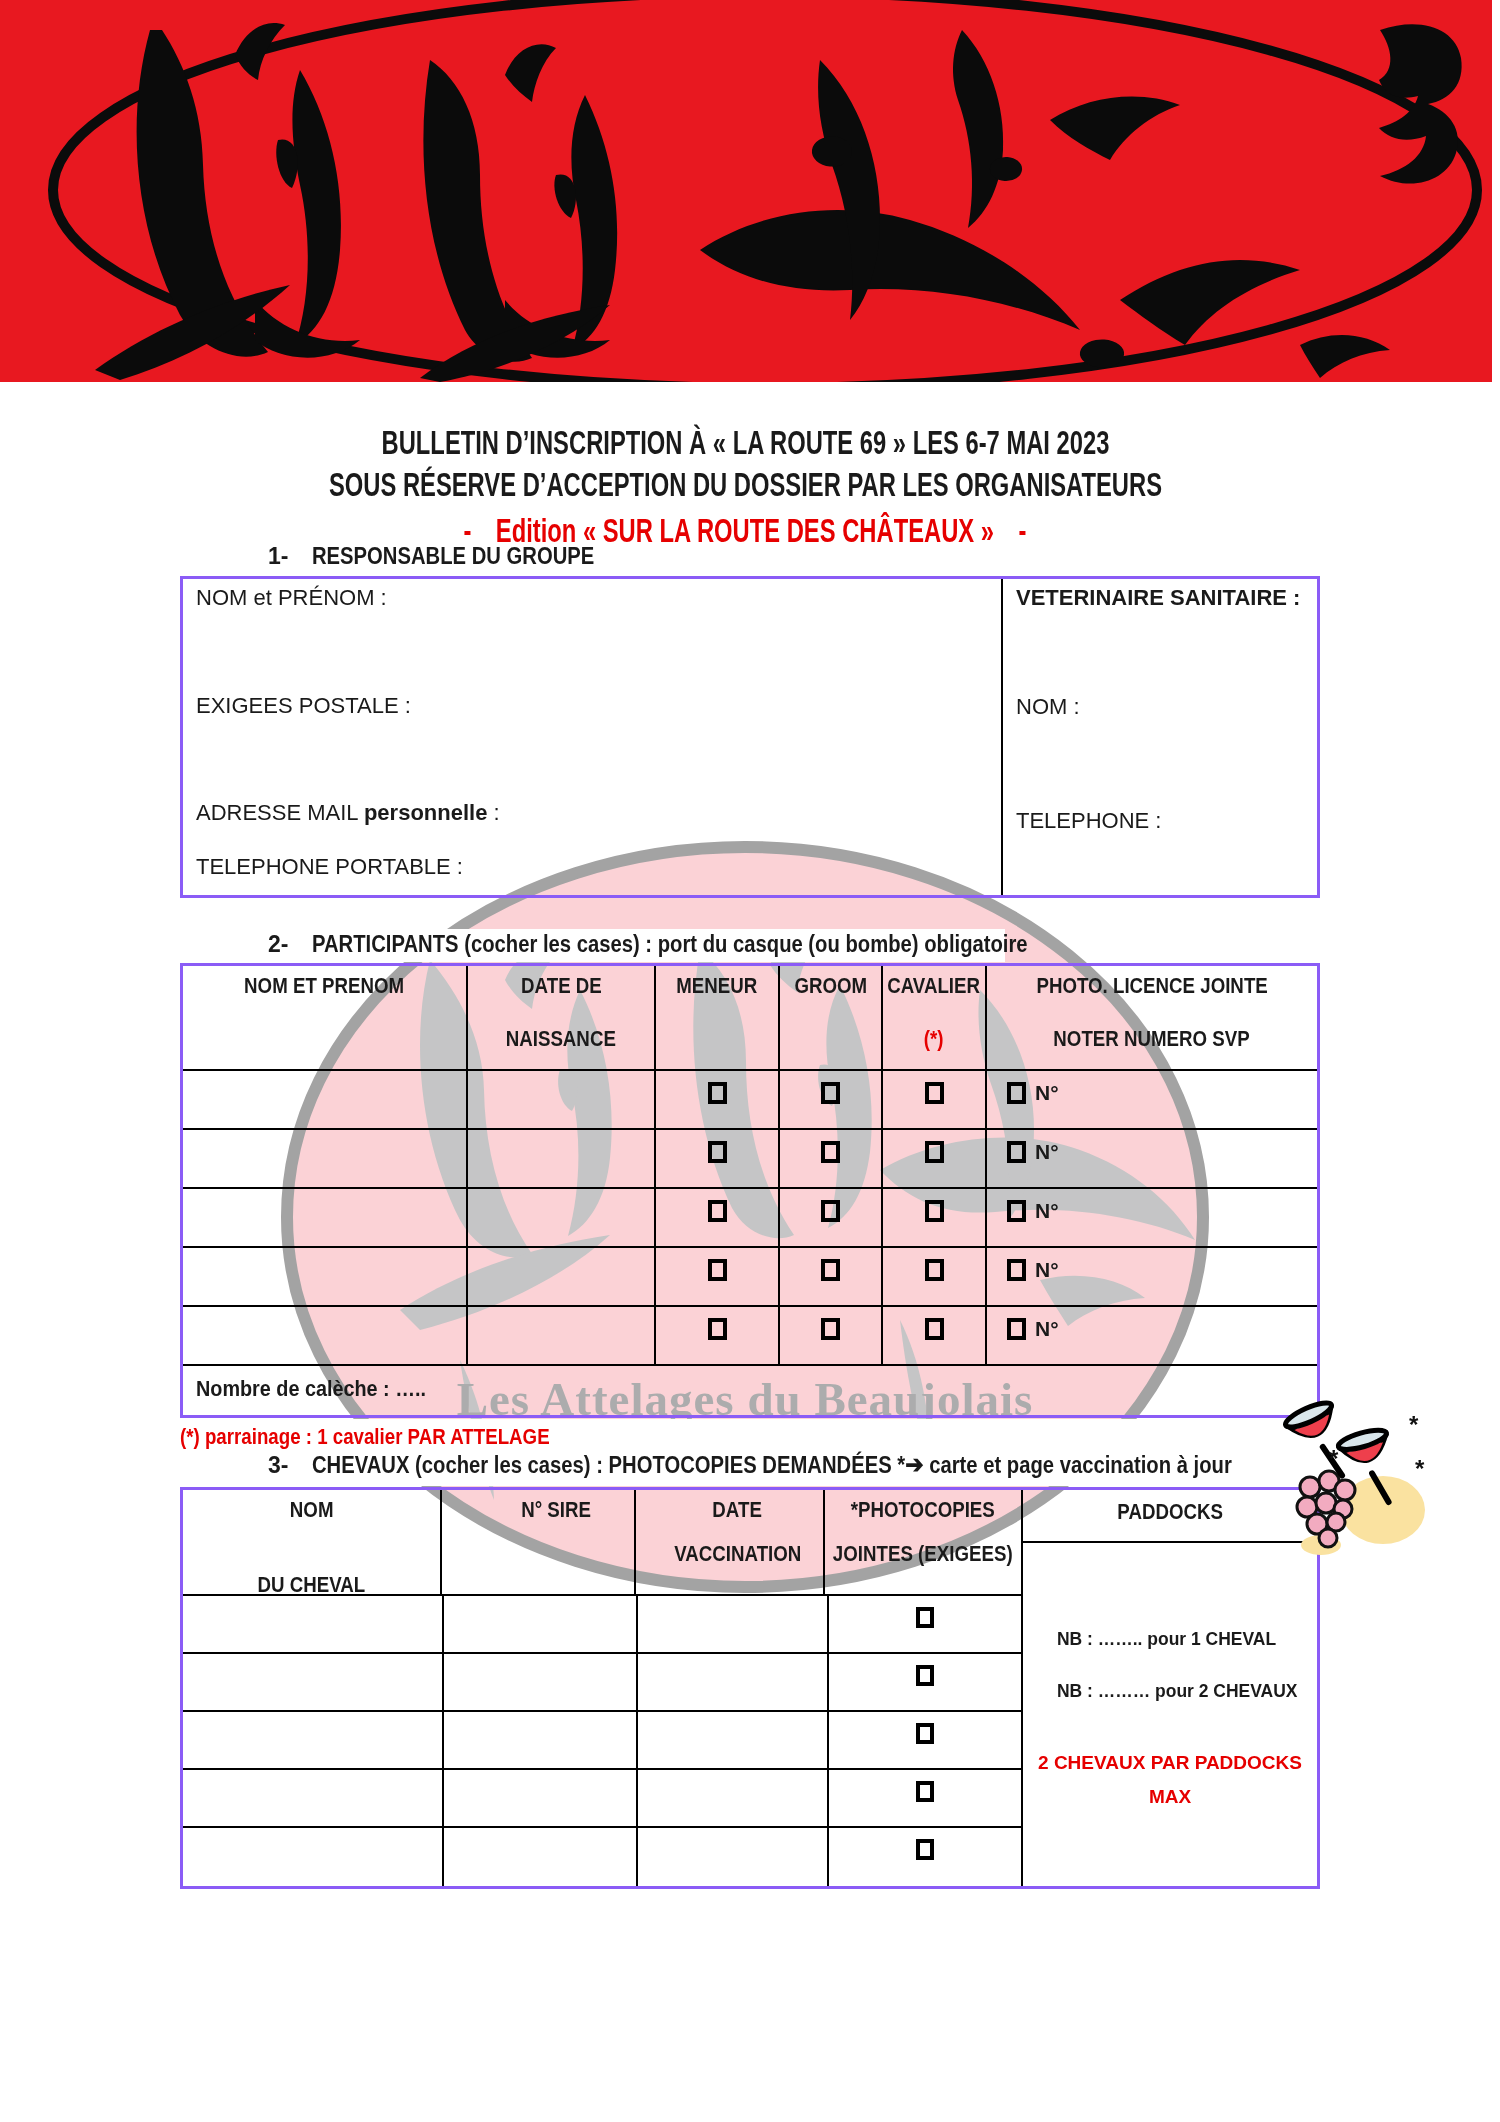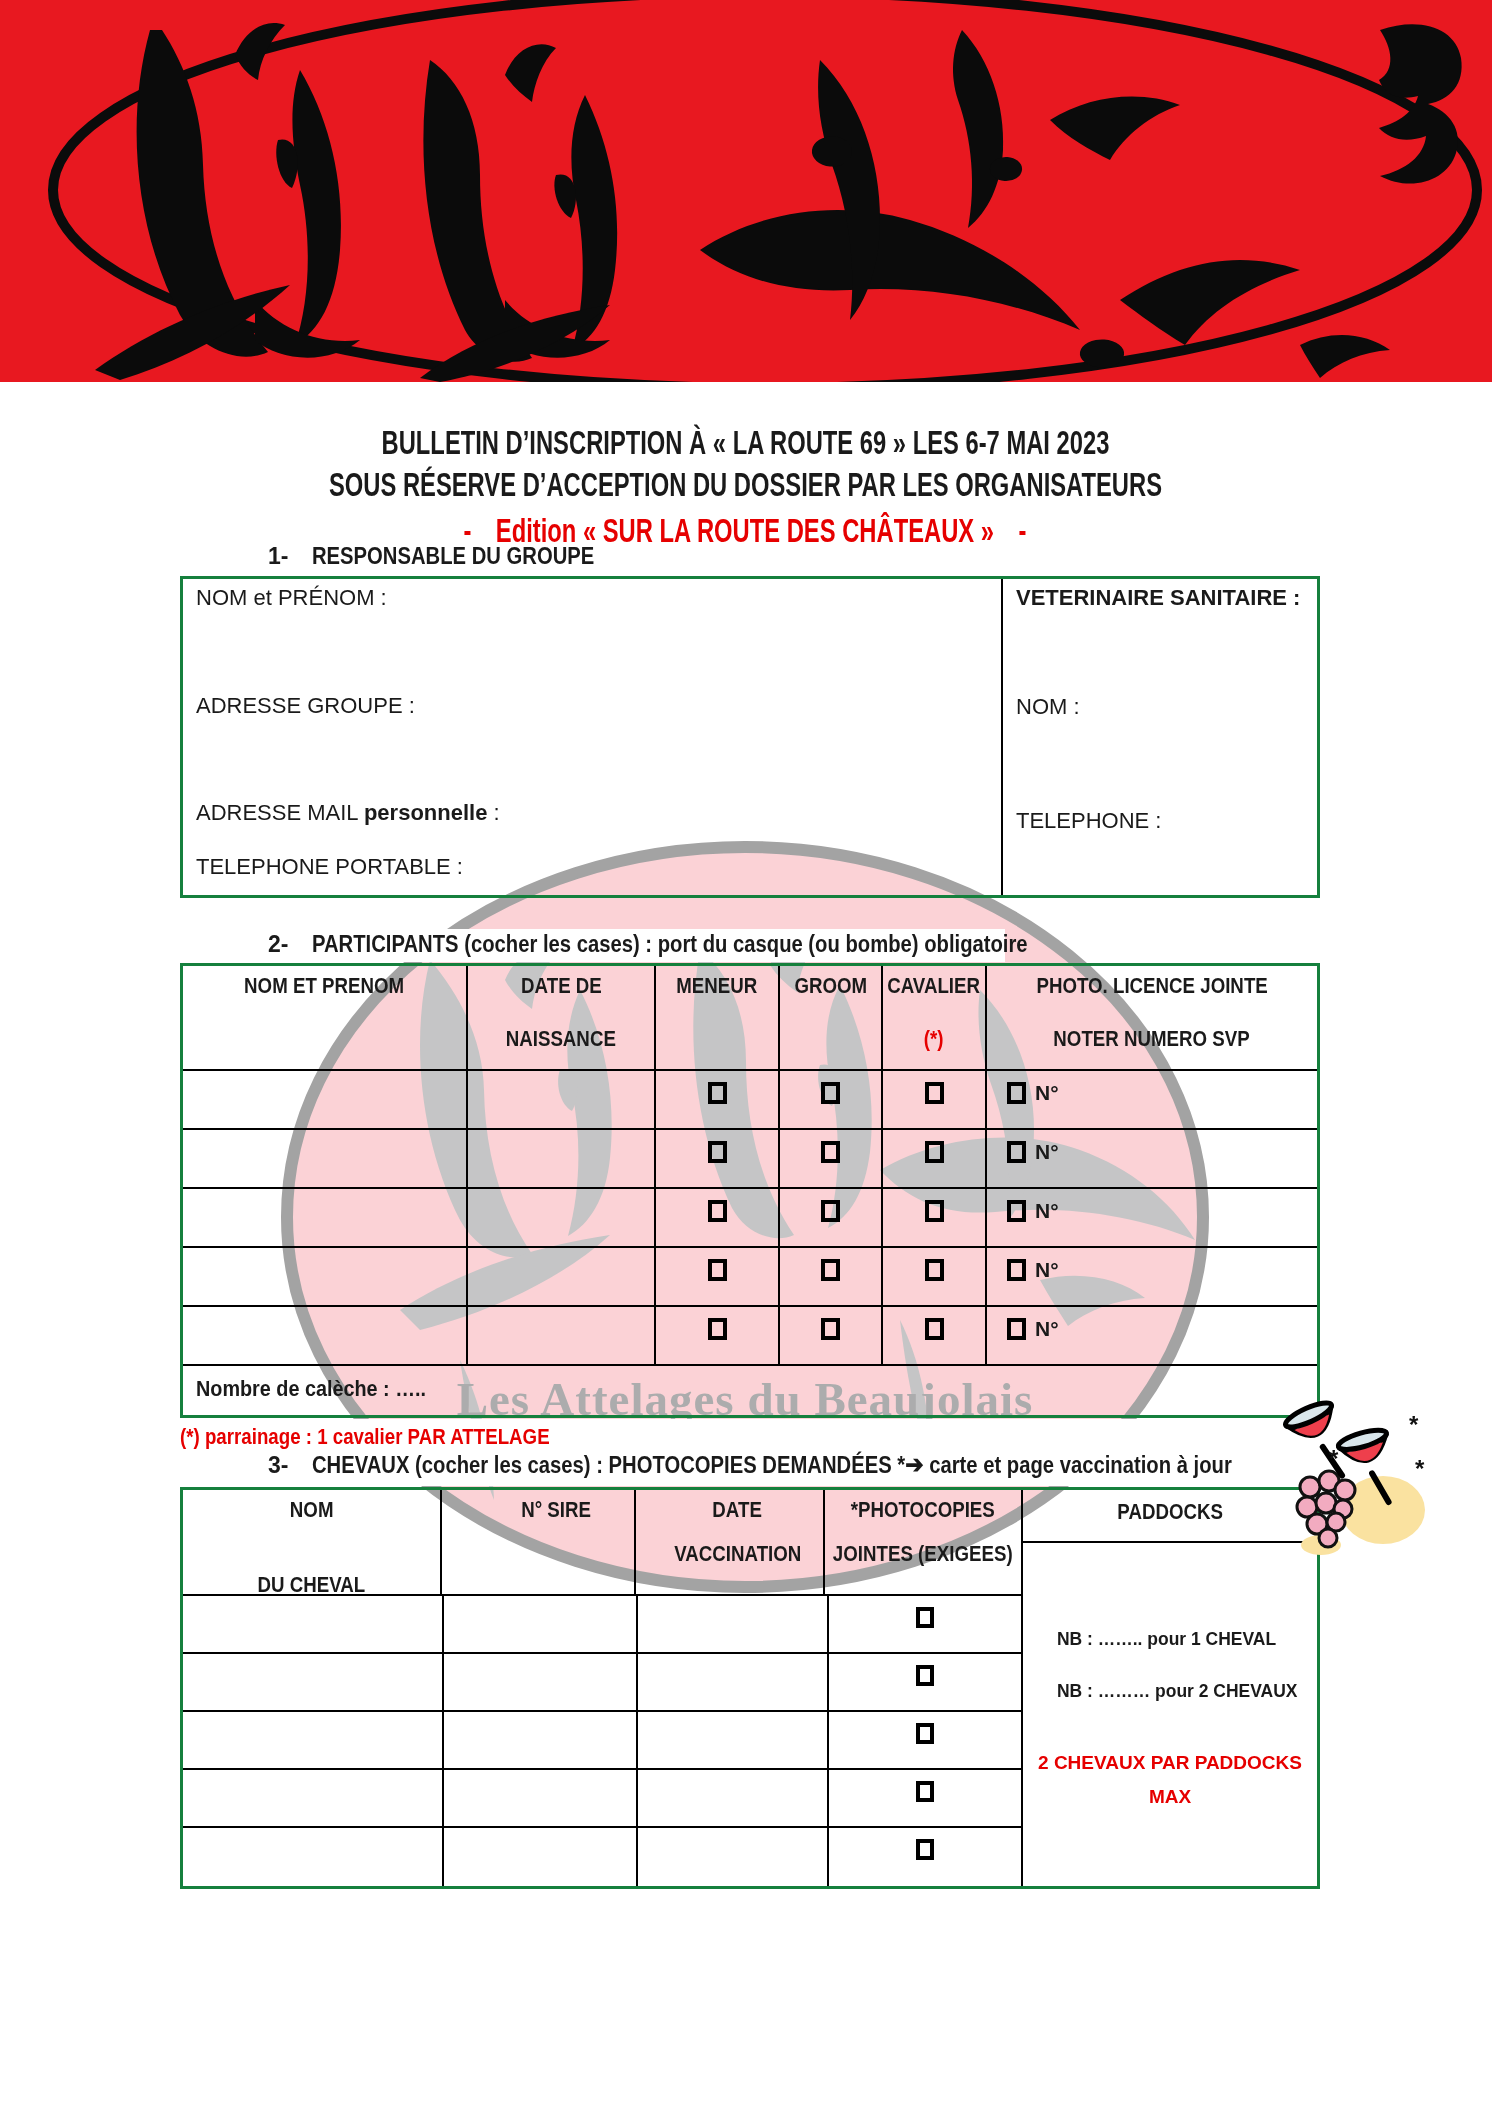--- a/index.html
+++ b/index.html
@@ -27,21 +27,21 @@
   .sec{position:absolute;font-weight:700;font-size:23px;line-height:23px;z-index:2;white-space:nowrap;}
   .sec .lbl{display:inline-block;transform:scaleX(0.88);transform-origin:left;}
   .sec .num{display:inline-block;margin-right:24px;}
   .sec1{left:268px;top:545px;}
   .sec2{left:268px;top:933px;}
   .sec3{left:268px;top:1453px;}
   .footnote{position:absolute;left:180px;top:1424px;z-index:2;color:var(--accent-red,#e60000);font-weight:700;font-size:22px;white-space:nowrap;}
   .footnote > span{display:inline-block;transform:scaleX(0.85);transform-origin:left;}
   .arrow{font-size:25px;}
   
-  .tbl{position:absolute;left:180px;border:3px solid #15803d;box-sizing:border-box;background:transparent;z-index:2;}
+  .tbl{position:absolute;left:180px;border:3px solid #8b5cf6;box-sizing:border-box;background:transparent;z-index:2;}
   .cellR{border-right:2px solid #000;box-sizing:border-box;}
   .rowB{border-bottom:2px solid #000;box-sizing:border-box;}
   
   .t1{top:576px;width:1140px;height:322px;}
   .t1 .vdiv{position:absolute;left:818px;top:0;bottom:0;width:2px;background:#000;}
   .t1 .lab{position:absolute;font-size:22px;line-height:24px;white-space:nowrap;}
   
   .t2{top:963px;width:1140px;height:455px;display:flex;flex-direction:column;}
   .t2 .hrow{height:105px;display:flex;}
   .t2 .drow{height:59px;display:flex;}
@@ -143,21 +143,21 @@
     <span><span>-</span><span class="gap">Edition  « SUR LA ROUTE DES CHÂTEAUX »</span><span>-</span></span>
   </div>
 
   <div class="sec sec1">
     <span class="num">1-</span><span class="lbl">RESPONSABLE DU GROUPE</span>
   </div>
 
   <div class="tbl t1">
     <div class="vdiv"></div>
     <div class="lab" style="left:13px;top:7px;">NOM et PRÉNOM :</div>
-    <div class="lab" style="left:13px;top:115px;">ADRESSE GROUPE :</div>
+    <div class="lab" style="left:13px;top:115px;">EXIGEES POSTALE :</div>
     <div class="lab" style="left:13px;top:222px;"><span>ADRESSE MAIL </span><b>personnelle</b><span> :</span></div>
     <div class="lab" style="left:13px;top:276px;">TELEPHONE PORTABLE :</div>
     <div class="lab" style="left:833px;top:7px;font-weight:700;">VETERINAIRE SANITAIRE :</div>
     <div class="lab" style="left:833px;top:116px;">NOM :</div>
     <div class="lab" style="left:833px;top:230px;">TELEPHONE :</div>
   </div>
 
   <div class="sec sec2">
     <span class="num">2-</span><span class="lbl">PARTICIPANTS (cocher les cases) : port du casque (ou bombe) obligatoire</span>
   </div>

